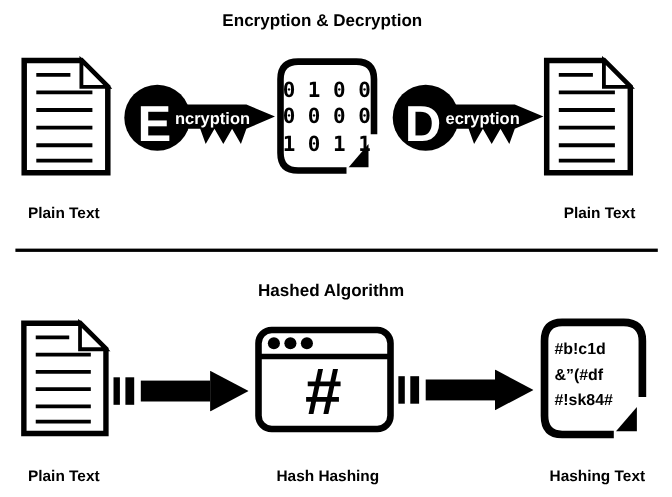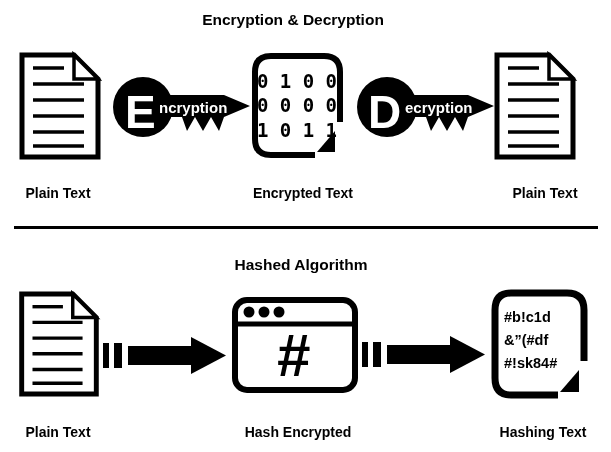--- a/index.html
+++ b/index.html
@@ -46,21 +46,20 @@
   <svg class="abs" style="left:251px;top:52px;" width="93" height="107" viewBox="0 0 93 107">
     <path d="M20 4 H73 Q89 4 89 20 V70 L64 103 H20 Q4 103 4 87 V20 Q4 4 20 4 Z" fill="#fff"></path>
     <path d="M64 103 H20 Q4 103 4 87 V20 Q4 4 20 4 H73 Q89 4 89 20 V70" fill="none" stroke="#000" stroke-width="6"></path>
     <polygon points="66,100 84,79 84,100" fill="#000"></polygon>
     <g>
       <text class="svg-mono" x="46" y="36" font-size="19" text-anchor="middle" fill="#000">0 1 0 0</text>
       <text class="svg-mono" x="46" y="60" font-size="19" text-anchor="middle" fill="#000">0 0 0 0</text>
       <text class="svg-mono" x="46" y="85" font-size="19" text-anchor="middle" fill="#000">1 0 1 1</text>
     </g>
   </svg>
-  <div class="abs icon-label" style="left:223px;top:185px;width:160px;">Encrypted Text</div>
 
   <svg class="abs" style="left:356px;top:76px;" width="140" height="62" viewBox="0 0 140 62">
     <circle cx="31" cy="31" r="30" fill="#000"></circle>
     <polygon fill="#000" points="50,19 112,19 138,30 112,41 107,55 99,41 91,55 83,41 75,55 70,41 50,41"></polygon>
     <text class="svg-bold" x="12" y="52" font-size="46" fill="#fff">D</text>
     <text class="svg-bold" x="49" y="37" font-size="15" fill="#fff">ecryption</text>
   </svg>
 
   <svg class="abs" style="left:492px;top:51px;" width="86" height="110" viewBox="0 0 84 110">
     <path d="M4 4 H56 L80 28 V106 H4 Z" fill="#fff" stroke="#000" stroke-width="5" stroke-linejoin="miter"></path>
@@ -104,21 +103,21 @@
   <svg class="abs" style="left:231px;top:296px;" width="128" height="98" viewBox="0 0 128 98">
     <rect x="4" y="4" width="120" height="90" rx="12" fill="#fff" stroke="#000" stroke-width="6"></rect>
     <line x1="4" y1="28" x2="124" y2="28" stroke="#000" stroke-width="5"></line>
     <g fill="#000">
       <circle cx="18" cy="16" r="5.5"></circle>
       <circle cx="33" cy="16" r="5.5"></circle>
       <circle cx="48" cy="16" r="5.5"></circle>
     </g>
     <text class="svg-bold" x="62" y="80" font-size="60" font-style="italic" text-anchor="middle" fill="#000">#</text>
   </svg>
-  <div class="abs icon-label" style="left:218px;top:424px;width:160px;">Hash Encrypted</div>
+  <div class="abs icon-label" style="left:218px;top:424px;width:160px;">Hash Hashing</div>
 
   <svg class="abs" style="left:362px;top:336px;" width="123" height="37" viewBox="0 0 123 37">
     <rect x="0" y="6" width="6" height="25" fill="#000"></rect>
     <rect x="11" y="6" width="8" height="25" fill="#000"></rect>
     <rect x="25" y="9" width="63" height="19" fill="#000"></rect>
     <polygon points="88,0 123,18.5 88,37" fill="#000"></polygon>
   </svg>
 
   <svg class="abs" style="left:491px;top:289px;" width="97" height="110" viewBox="0 0 97 110">
     <path d="M20 4 H76 Q93 4 93 21 V72 L67 106 H20 Q4 106 4 89 V21 Q4 4 20 4 Z" fill="#fff"></path>

